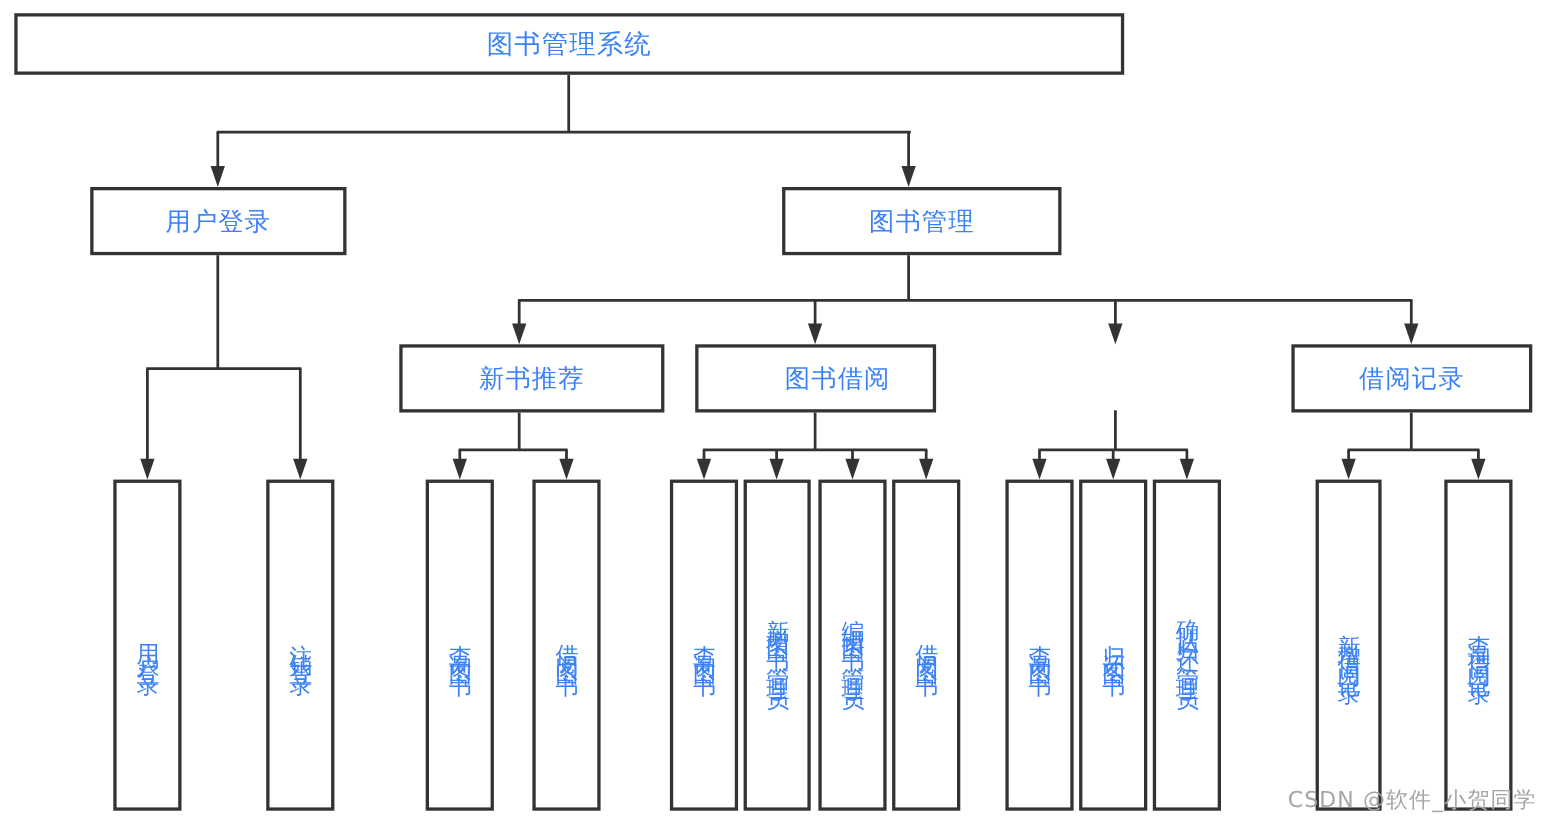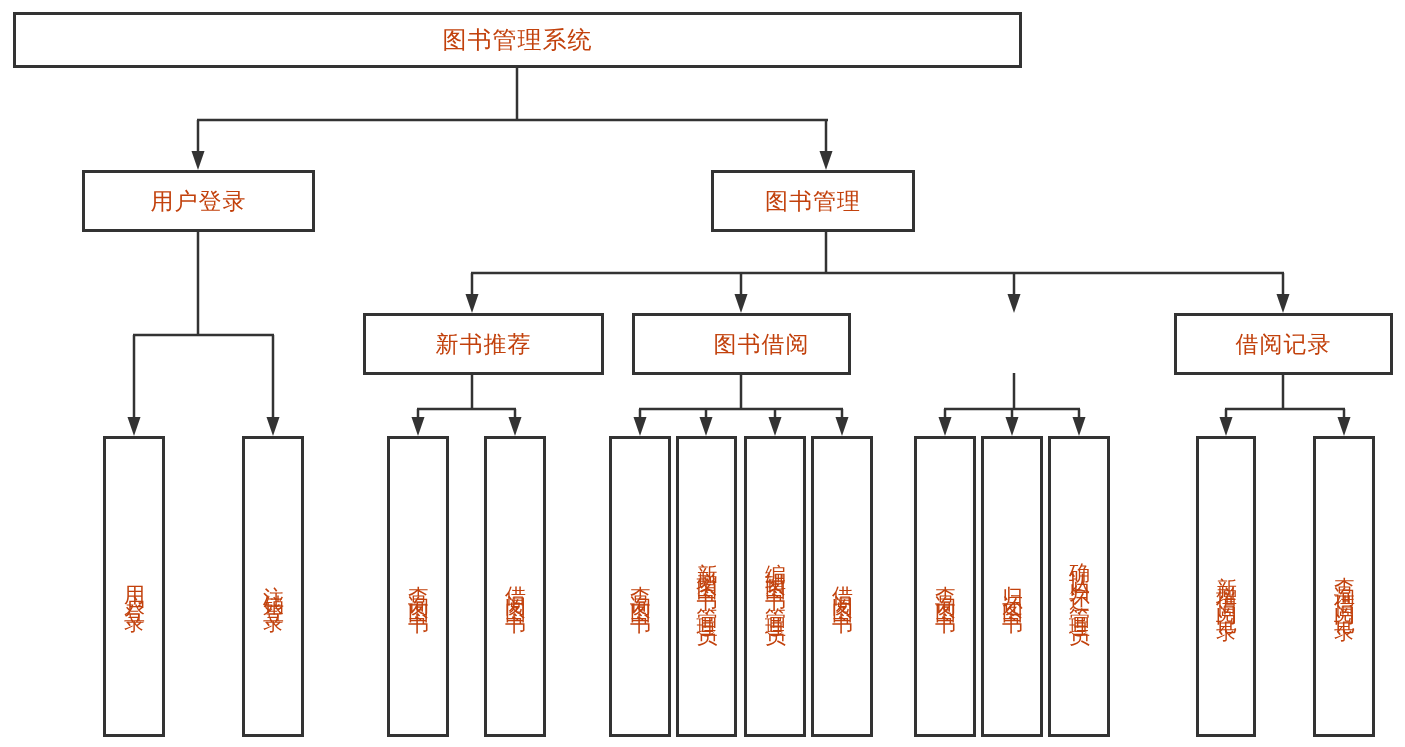--- a/index.html
+++ b/index.html
@@ -24,21 +24,21 @@
     pointer-events: none;
   }
   .node {
     position: absolute;
     box-sizing: border-box;
     border: 3px solid #333333;
     background: #ffffff;
     display: flex;
     align-items: center;
     justify-content: center;
-    color: #c2410c;
+    color: #3b82f6;
     text-align: center;
   }
   .node.root   { font-size: 24px; letter-spacing: 1px; }
   .node.branch { font-size: 23px; letter-spacing: 1px; }
   .node.leaf   { font-size: 21px; }
   .vtext {
     writing-mode: vertical-rl;
     text-orientation: mixed;
     letter-spacing: 9px;
     line-height: 1;
@@ -127,21 +127,21 @@
     </g>
   </svg>
 
   <div class="node root" style="left:13px; top:12px; width:1009px; height:56px;">
     <span>图书管理系统</span>
   </div>
 
   <div class="node branch" style="left:82px; top:170px; width:233px; height:62px;">
     <span>用户登录</span>
   </div>
-  <div class="node branch" style="left:711px; top:170px; width:204px; height:62px;">
+  <div class="node branch" style="left:711px; top:170px; width:254px; height:62px;">
     <span>图书管理</span>
   </div>
 
   <div class="node branch" style="left:363px; top:313px; width:241px; height:62px;">
     <span>新书推荐</span>
   </div>
   <div class="node branch" style="left:632px; top:313px; width:219px; height:62px;padding-left:40px;">
     <span>图书借阅</span>
   </div>
   <div class="node branch" style="left:1174px; top:313px; width:219px; height:62px;">
@@ -185,14 +185,15 @@
     <span class="vtext">确认归还（管理员）</span>
   </div>
 
   <div class="node leaf" style="left:1196px; top:436px; width:60px; height:301px;">
     <span class="vtext">新增借阅记录</span>
   </div>
   <div class="node leaf" style="left:1313px; top:436px; width:62px; height:301px;">
     <span class="vtext">查询借阅记录</span>
   </div>
 
+  <div class="watermark">CSDN @软件_小贺同学</div>
 
 </div>
 
 </body></html>

